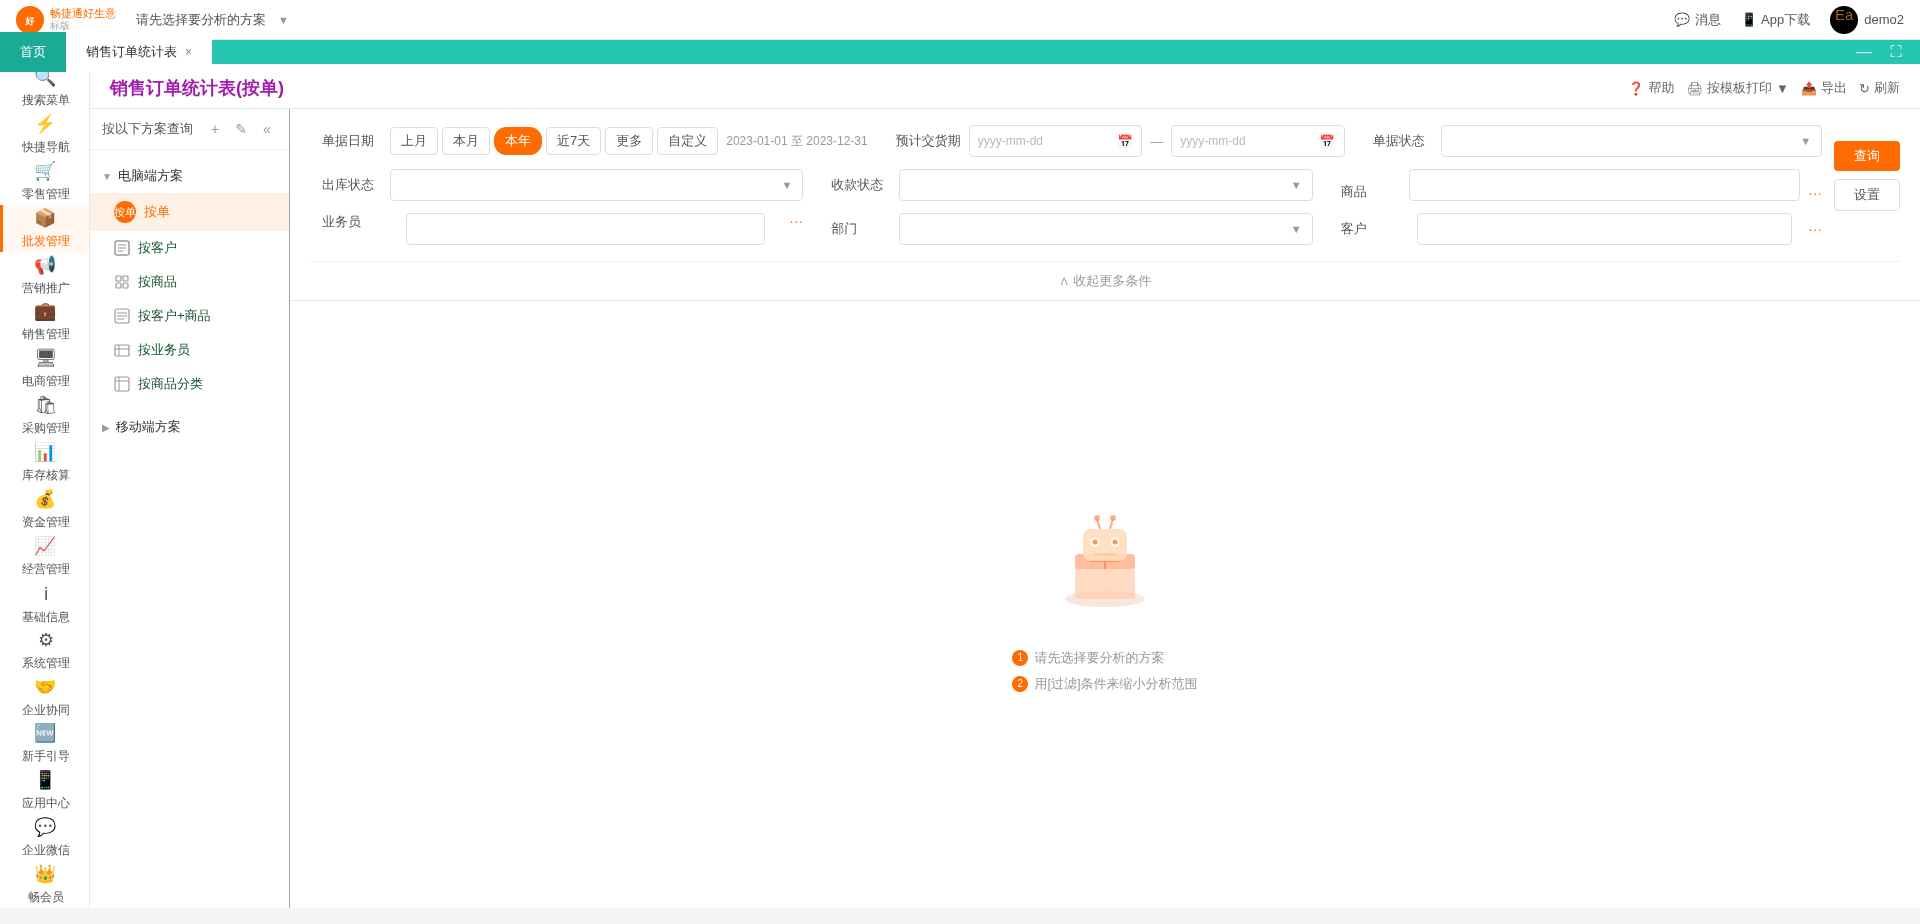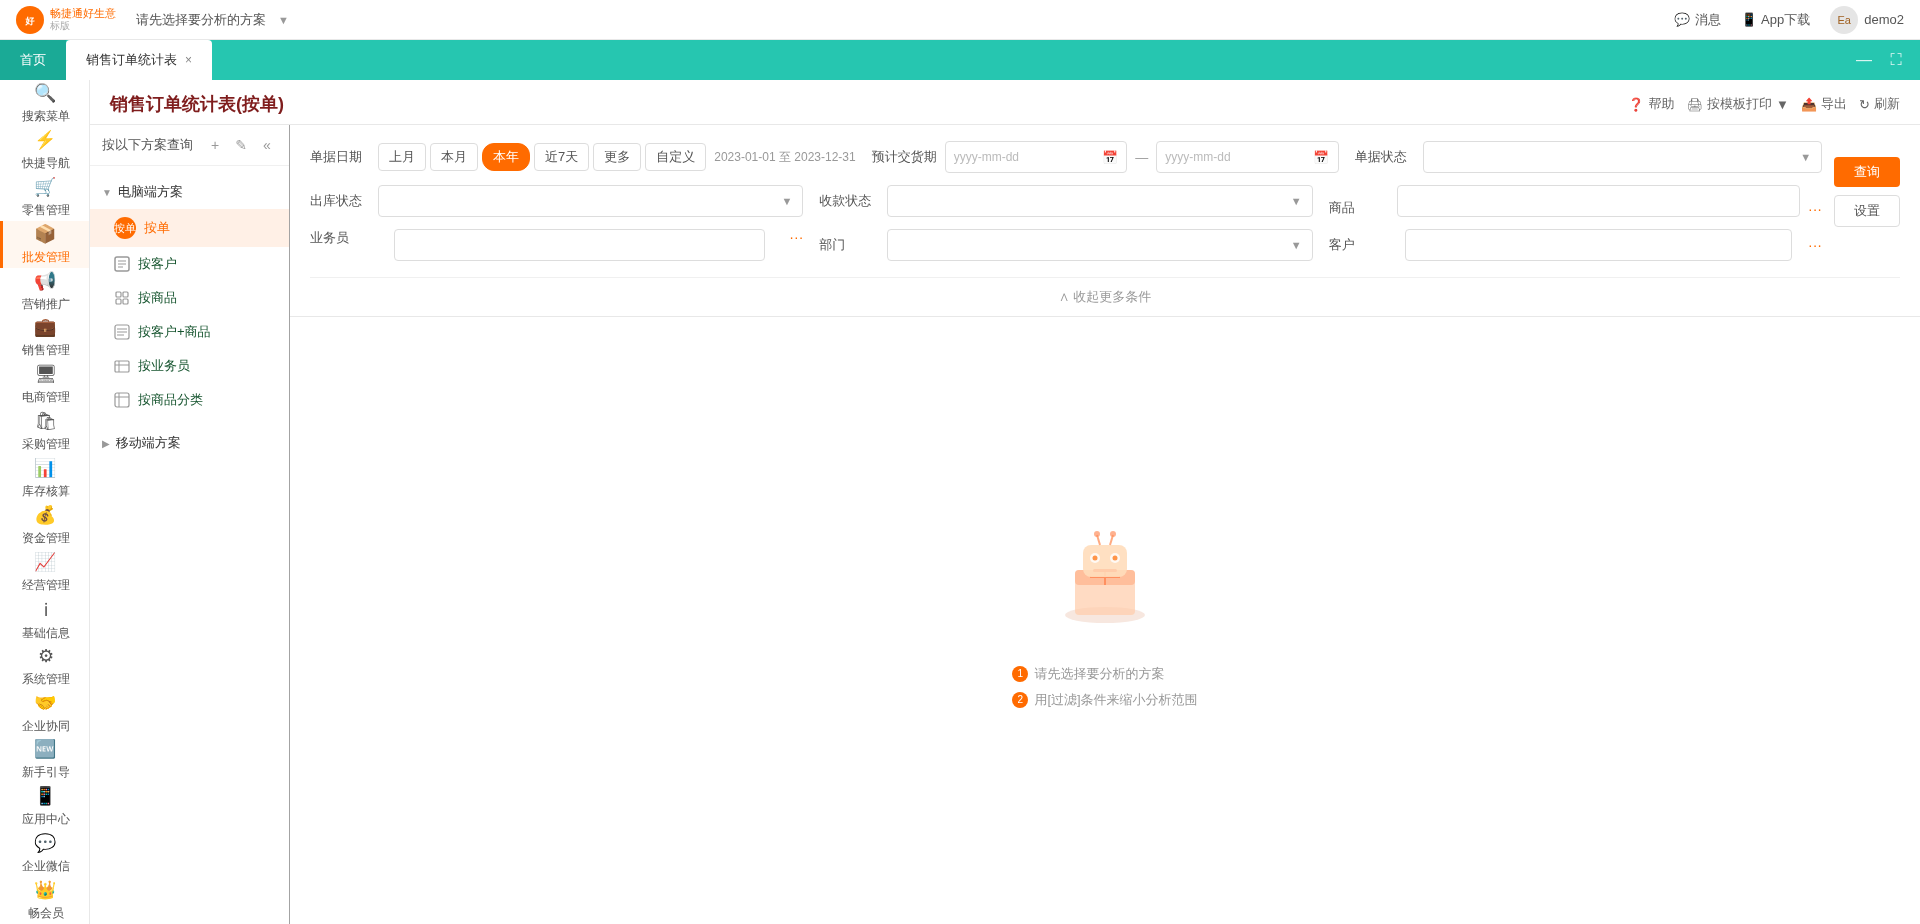--- a/index.html
+++ b/index.html
@@ -20,26 +20,26 @@
     .logo-icon {
       width: 28px; height: 28px; background: #ff6b00;
       border-radius: 50%; display: flex; align-items: center; justify-content: center;
       color: #fff; font-size: 12px; font-weight: bold;
     }
     .logo-text { font-size: 11px; color: #ff6b00; line-height: 1.2; }
     .app-title { font-size: 13px; color: #555; margin-left: 12px; }
     .app-title-arrow { color: #999; font-size: 11px; margin-left: 4px; }
     .top-header-right { display: flex; align-items: center; gap: 20px; }
     .header-action { display: flex; align-items: center; gap: 4px; color: #555; font-size: 13px; cursor: pointer; }
-    .user-avatar { width: 28px; height: 28px; border-radius: 50%; background: #e5e5e5; display: flex; align-items: center; justify-content: center; font-size: 11px; color: #a06020; overflow: hidden; }
+    .user-avatar { width: 28px; height: 28px; border-radius: 50%; background: #000000; display: flex; align-items: flex-start; justify-content: center; font-size: 15px; color: #a06020; overflow: hidden; }
     .user-name { font-size: 13px; color: #555; }
 
     
     .nav-tabs {
-      height: 40px;
+      height: 24px;
       background: #26c6b0;
       display: flex;
       align-items: center;
       padding: 0 0;
     }
     .nav-tab {
       height: 40px;
       display: flex;
       align-items: center;
       padding: 0 20px;
@@ -96,21 +96,21 @@
 
     
     .page-title-bar {
       background: #fff;
       padding: 12px 20px 8px;
       display: flex;
       align-items: center;
       justify-content: space-between;
       border-bottom: 1px solid #e8e8e8;
     }
-    .page-title { font-size: 18px; font-weight: 600; color: #7f1d1d; }
+    .page-title { font-size: 18px; font-weight: 600; color: #a21caf; }
     .page-actions { display: flex; align-items: center; gap: 12px; }
     .page-action-btn { display: flex; align-items: center; gap: 4px; color: #666; font-size: 13px; cursor: pointer; }
 
     
     .inner-layout { display: flex; flex: 1; overflow: hidden; }
 
     
     .scheme-panel {
       width: 200px;
       background: #fff;
@@ -158,21 +158,21 @@
       display: flex; align-items: center; justify-content: center;
       color: #fff; font-size: 11px;
     }
 
     .filter-row {
       display: flex;
       align-items: center;
       gap: 16px;
       margin-bottom: 12px;
     }
-    .filter-label { font-size: 13px; color: #555; white-space: nowrap; min-width: 60px; }
+    .filter-label { font-size: 13px; color: #555; white-space: nowrap; min-width: 60px; margin-left: 12px; }
     .filter-input {
       flex: 1;
       height: 32px;
       border: 1px solid #ddd;
       border-radius: 4px;
       padding: 0 10px;
       font-size: 13px;
       color: #333;
       background: #fff;
       outline: none;

